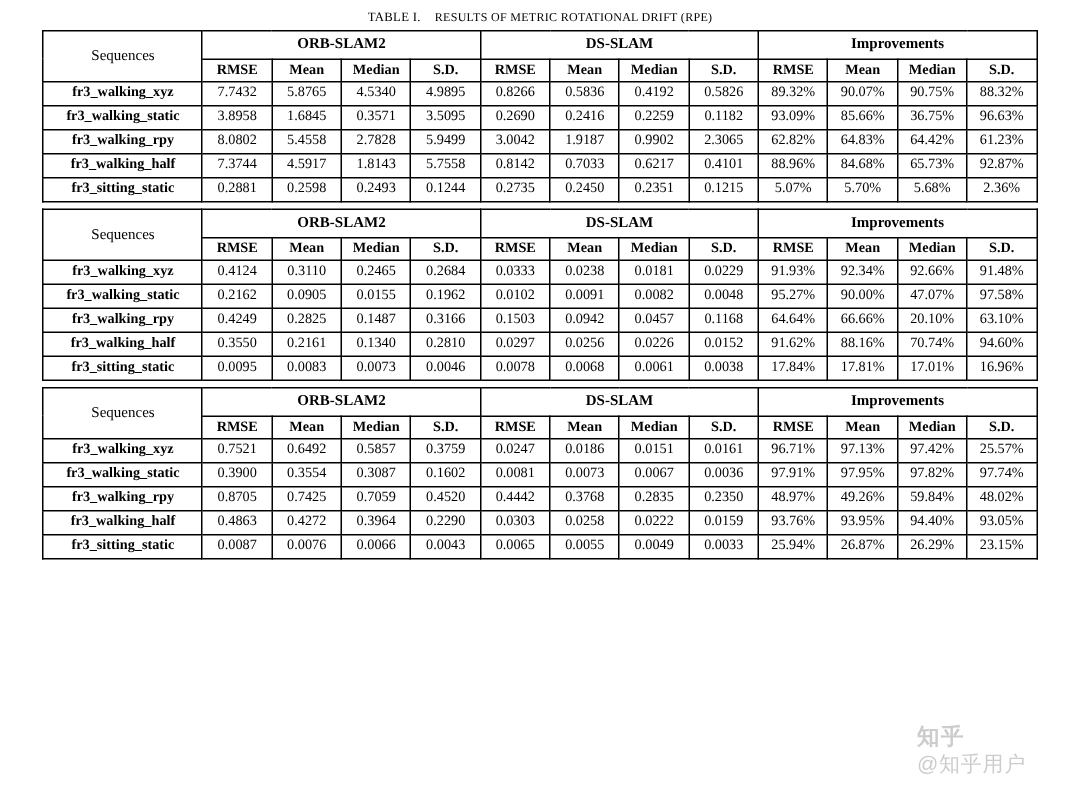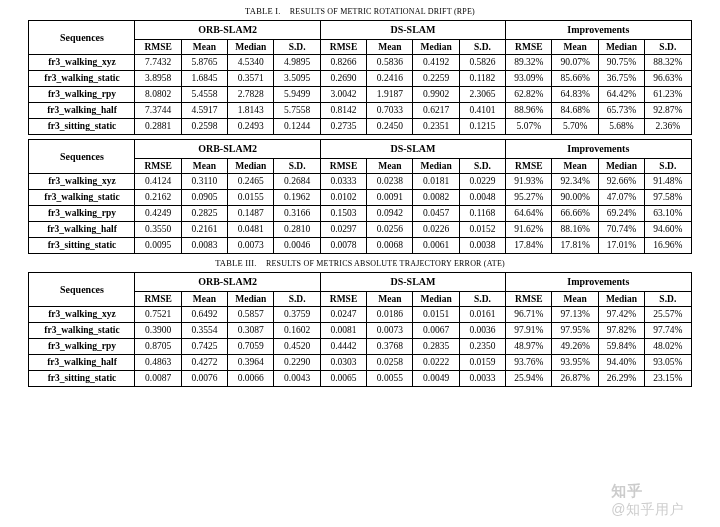--- a/index.html
+++ b/index.html
@@ -52,21 +52,21 @@
     padding: 2px 0 2px 0;
     font-weight: normal;
     line-height: 1.15;
   }
   table.data th.grouphead {
     font-weight: bold;
     font-size: 10px;
     padding: 3px 0;
   }
   table.data th.seqhead {
-    font-weight: bold;
+    font-weight: normal;
     font-size: 10px;
   }
   table.data th.subhead {
     font-weight: bold;
     font-size: 9.5px;
     padding: 2px 0;
   }
   table.data td.seqname {
     font-weight: bold;
     font-size: 9.5px;
@@ -295,28 +295,28 @@
           <td class="val">0.4249</td>
           <td class="val">0.2825</td>
           <td class="val">0.1487</td>
           <td class="val">0.3166</td>
           <td class="val">0.1503</td>
           <td class="val">0.0942</td>
           <td class="val">0.0457</td>
           <td class="val">0.1168</td>
           <td class="val">64.64%</td>
           <td class="val">66.66%</td>
-          <td class="val">69.24%</td>
+          <td class="val">20.10%</td>
           <td class="val">63.10%</td>
         </tr>
         <tr>
           <td class="seqname">fr3_walking_half</td>
           <td class="val">0.3550</td>
           <td class="val">0.2161</td>
-          <td class="val">0.0481</td>
+          <td class="val">0.1340</td>
           <td class="val">0.2810</td>
           <td class="val">0.0297</td>
           <td class="val">0.0256</td>
           <td class="val">0.0226</td>
           <td class="val">0.0152</td>
           <td class="val">91.62%</td>
           <td class="val">88.16%</td>
           <td class="val">70.74%</td>
           <td class="val">94.60%</td>
         </tr>
@@ -333,25 +333,20 @@
           <td class="val">17.84%</td>
           <td class="val">17.81%</td>
           <td class="val">17.01%</td>
           <td class="val">16.96%</td>
         </tr>
       </tbody>
     </table>
   </div>
 
   <div class="table-block">
-    <div class="caption">
-      <span class="cap-label">TABLE III.</span>
-      &nbsp;&nbsp;
-      <span class="cap-text">RESULTS OF METRICS ABSOLUTE TRAJECTORY ERROR (ATE)</span>
-    </div>
     <table class="data">
       <colgroup>
         <col class="seqcol">
           <col class="datacol">
           <col class="datacol">
           <col class="datacol">
           <col class="datacol">
         <col class="datacol">
           <col class="datacol">
           <col class="datacol">

